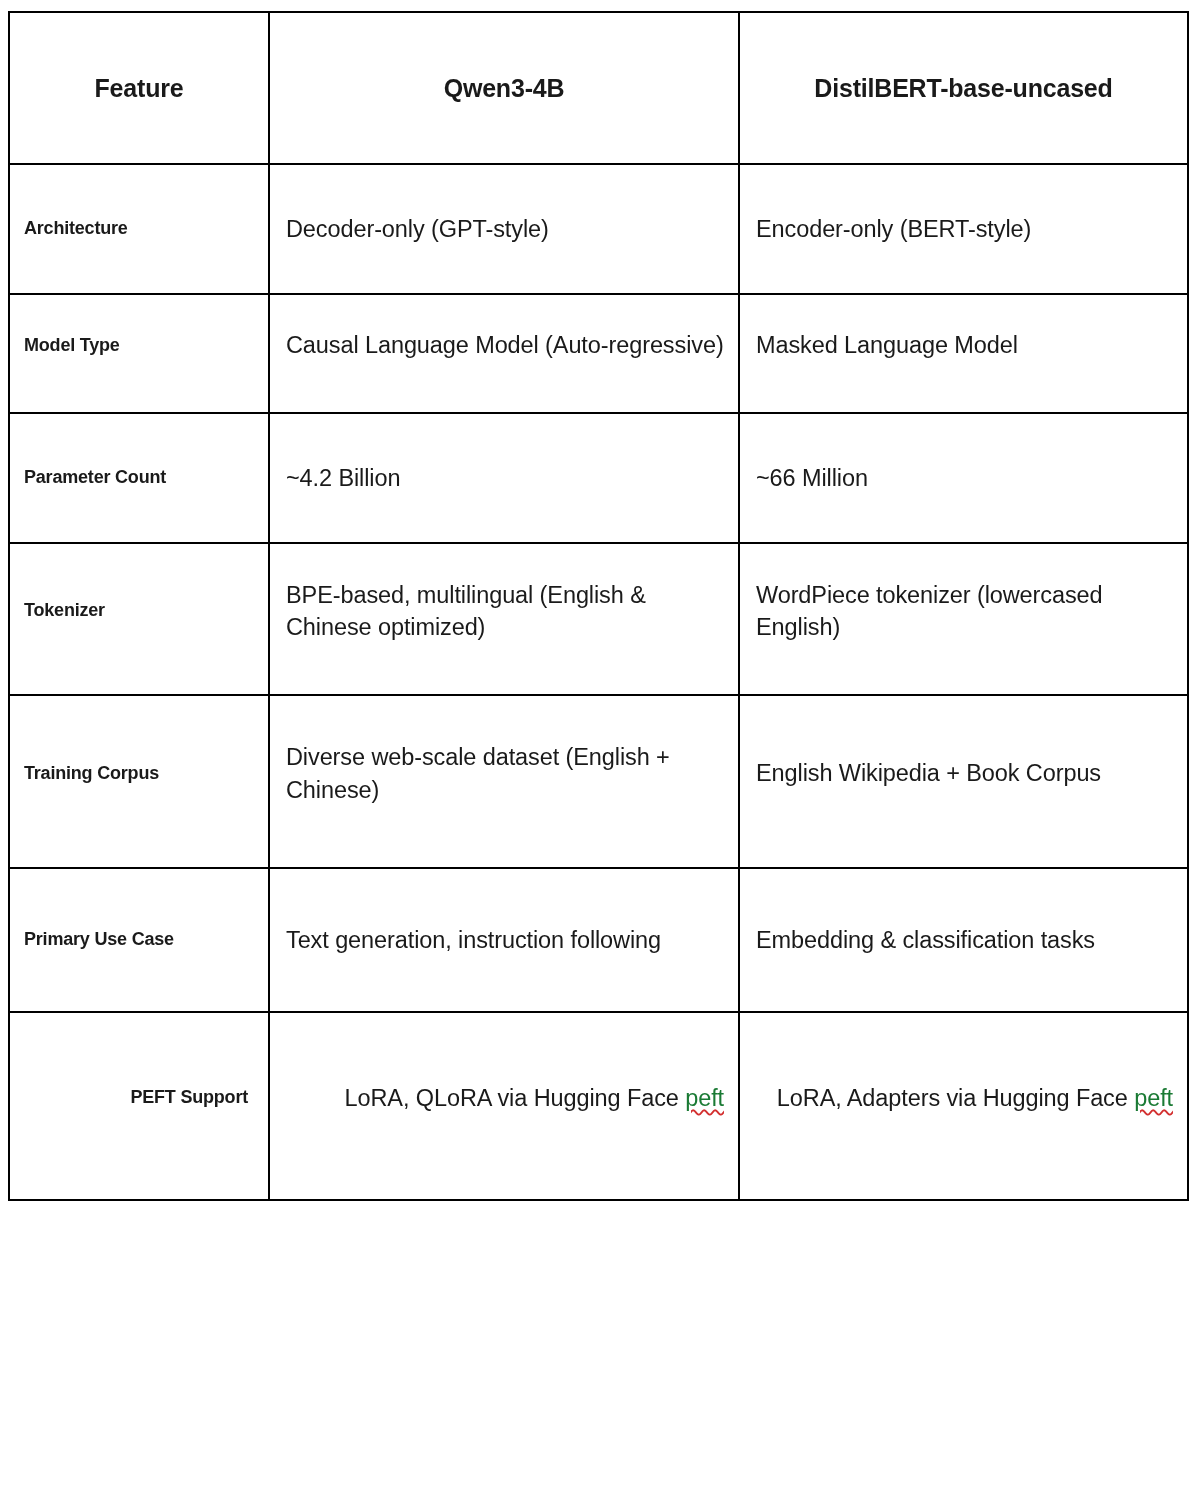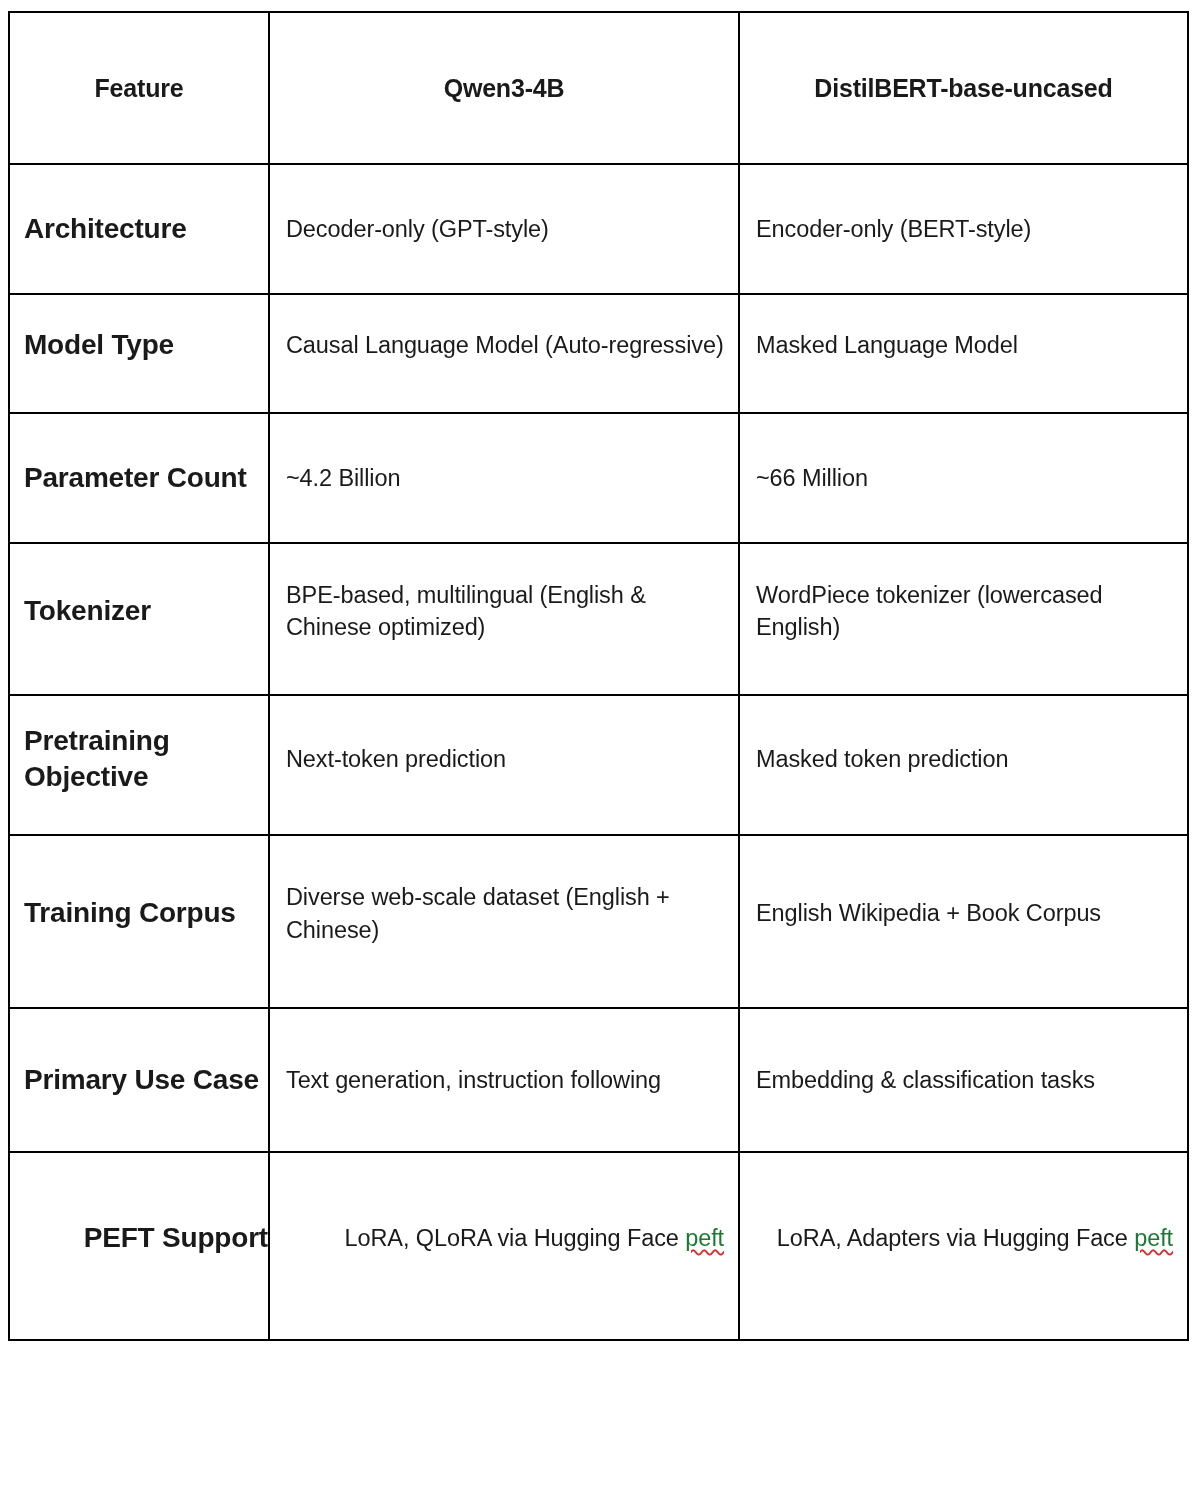--- a/index.html
+++ b/index.html
@@ -48,23 +48,23 @@
     text-align: center;
     font-weight: bold;
     font-size: 25px;
     letter-spacing: -0.2px;
     padding: 6px 10px;
   }
 
   
   td.feature-cell {
     font-weight: bold;
-    font-size: 28px;
+    font-size: 18px;
     letter-spacing: -0.2px;
-    padding: 0 0 0 14px;
+    padding: 0 20px 0 14px;
     line-height: 1.30;
   }
 
   td.value-cell {
     font-weight: normal;
     font-size: 23.5px;
     letter-spacing: -0.1px;
     padding: 0 14px 0 16px;
     line-height: 1.38;
     margin-top: 24px;
@@ -180,31 +180,20 @@
             <span class="cell-text">Tokenizer</span>
           </td>
         <td class="value-cell">
             <span class="cell-text">BPE-based, multilingual (English &amp; Chinese optimized)</span>
           </td>
         <td class="value-cell">
             <span class="cell-text">WordPiece tokenizer (lowercased English)</span>
           </td>
       </tr>
 
-      <tr class="r-pretraining">
-        <td class="feature-cell">
-            <span class="cell-text">Pretraining Objective</span>
-          </td>
-        <td class="value-cell">
-            <span class="cell-text">Next-token prediction</span>
-          </td>
-        <td class="value-cell">
-            <span class="cell-text">Masked token prediction</span>
-          </td>
-      </tr>
 
       <tr class="r-corpus">
         <td class="feature-cell">
             <span class="cell-text">Training Corpus</span>
           </td>
         <td class="value-cell">
             <span class="cell-text">Diverse web-scale dataset (English + Chinese)</span>
           </td>
         <td class="value-cell">
             <span class="cell-text">English Wikipedia + Book Corpus</span>

